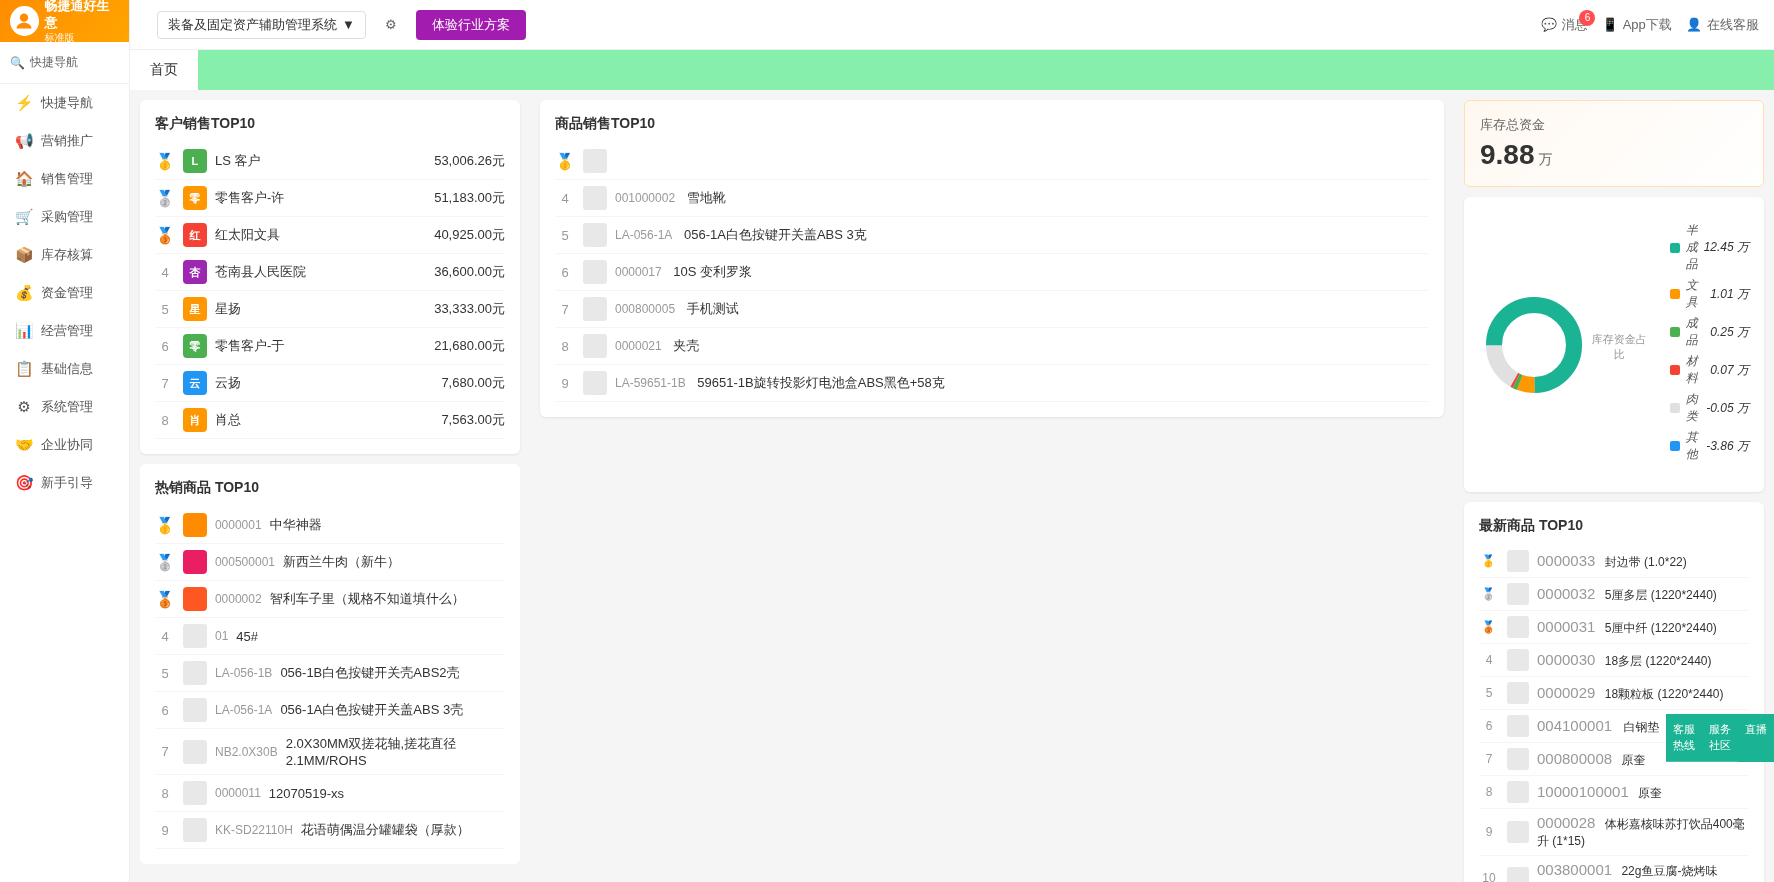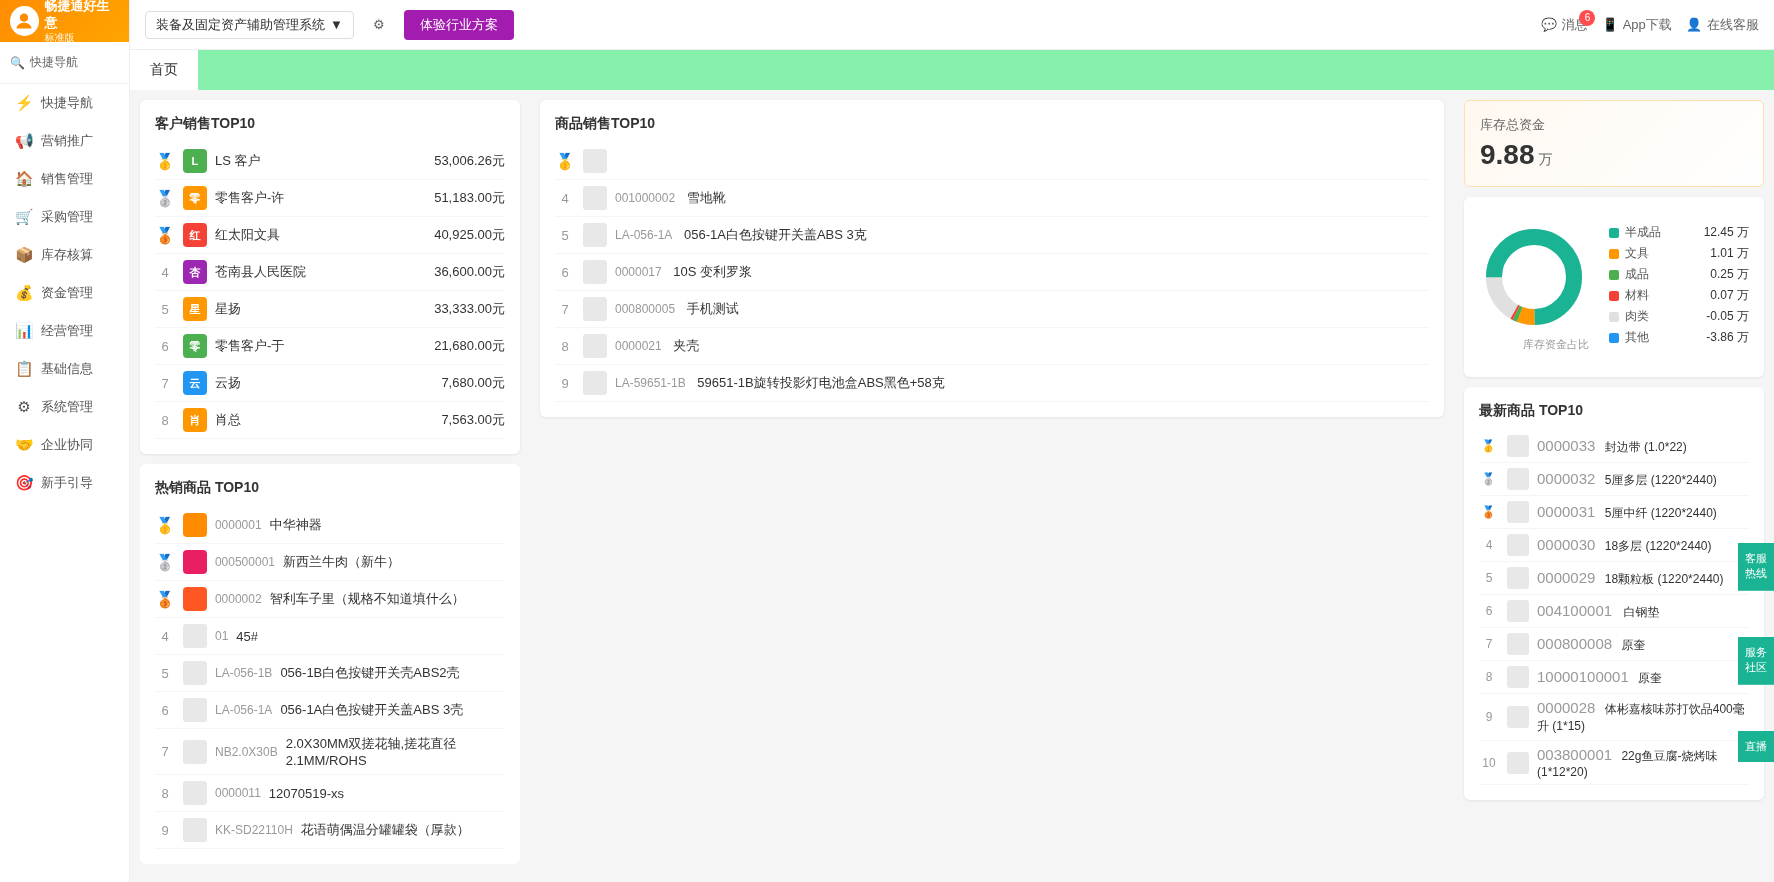--- a/index.html
+++ b/index.html
@@ -87,20 +87,21 @@
     .topbar-select {
       display: flex;
       align-items: center;
       gap: 5px;
       border: 1px solid #ddd;
       border-radius: 4px;
       padding: 4px 10px;
       font-size: 13px;
       cursor: pointer;
       color: #333;
+      margin-left: 12px;
     }
     .topbar-settings {
       width: 30px;
       height: 30px;
       display: flex;
       align-items: center;
       justify-content: center;
       cursor: pointer;
       color: #666;
     }
@@ -295,21 +296,21 @@
       gap: 20px;
       padding: 10px 0;
     }
     .donut-wrapper {
       position: relative;
       width: 110px;
       height: 110px;
       flex-shrink: 0;
     }
     .donut-wrapper svg { width: 110px; height: 110px; }
-    .chart-legend { flex: 1; }
+    .chart-legend { flex: 1; font-style: italic; }
     .legend-item {
       display: flex;
       align-items: center;
       gap: 6px;
       margin-bottom: 4px;
       font-size: 12px;
     }
     .legend-dot {
       width: 10px;
       height: 10px;
@@ -344,23 +345,22 @@
     }
     .latest-info { flex: 1; font-size: 12px; color: #333; }
     .latest-code { color: #999; font-size: 15px; }
 
     
     .float-buttons {
       position: fixed;
       right: 0;
       bottom: 120px;
       display: flex;
-      flex-direction: column;
+      flex-direction: row;
       z-index: 999;
-      gap: 46px;
     }
     .float-btn {
       background: #1ab394;
       color: #fff;
       width: 36px;
       padding: 8px 4px;
       text-align: center;
       font-size: 11px;
       cursor: pointer;
       border-bottom: 1px solid rgba(255,255,255,0.2);
@@ -701,21 +701,21 @@
       <div class="stock-total-card">
         <div class="stock-total-label">库存总资金</div>
         <div style="display:flex;align-items:baseline;gap:4px">
           <span class="stock-total-value">9.88</span>
           <span class="stock-total-unit">万</span>
         </div>
       </div>
 
       <div class="card">
         <div class="chart-container">
-          <div style="display:flex;flex-direction:column;align-items:flex-end">
+          <div style="display:flex;flex-direction:row;align-items:center">
             <div class="donut-wrapper">
               <svg viewBox="0 0 110 110">
 
                 <circle cx="55" cy="55" r="40" fill="none" stroke="#e0e0e0" stroke-width="16"></circle>
 
                 <circle cx="55" cy="55" r="40" fill="none" stroke="#1ab394" stroke-width="16" stroke-dasharray="188 63" stroke-dashoffset="63" transform="rotate(-90 55 55)"></circle>
 
                 <circle cx="55" cy="55" r="40" fill="none" stroke="#ff9800" stroke-width="16" stroke-dasharray="15 236" stroke-dashoffset="-125" transform="rotate(-90 55 55)"></circle>
 
                 <circle cx="55" cy="55" r="40" fill="none" stroke="#4caf50" stroke-width="16" stroke-dasharray="4 247" stroke-dashoffset="-140" transform="rotate(-90 55 55)"></circle>

